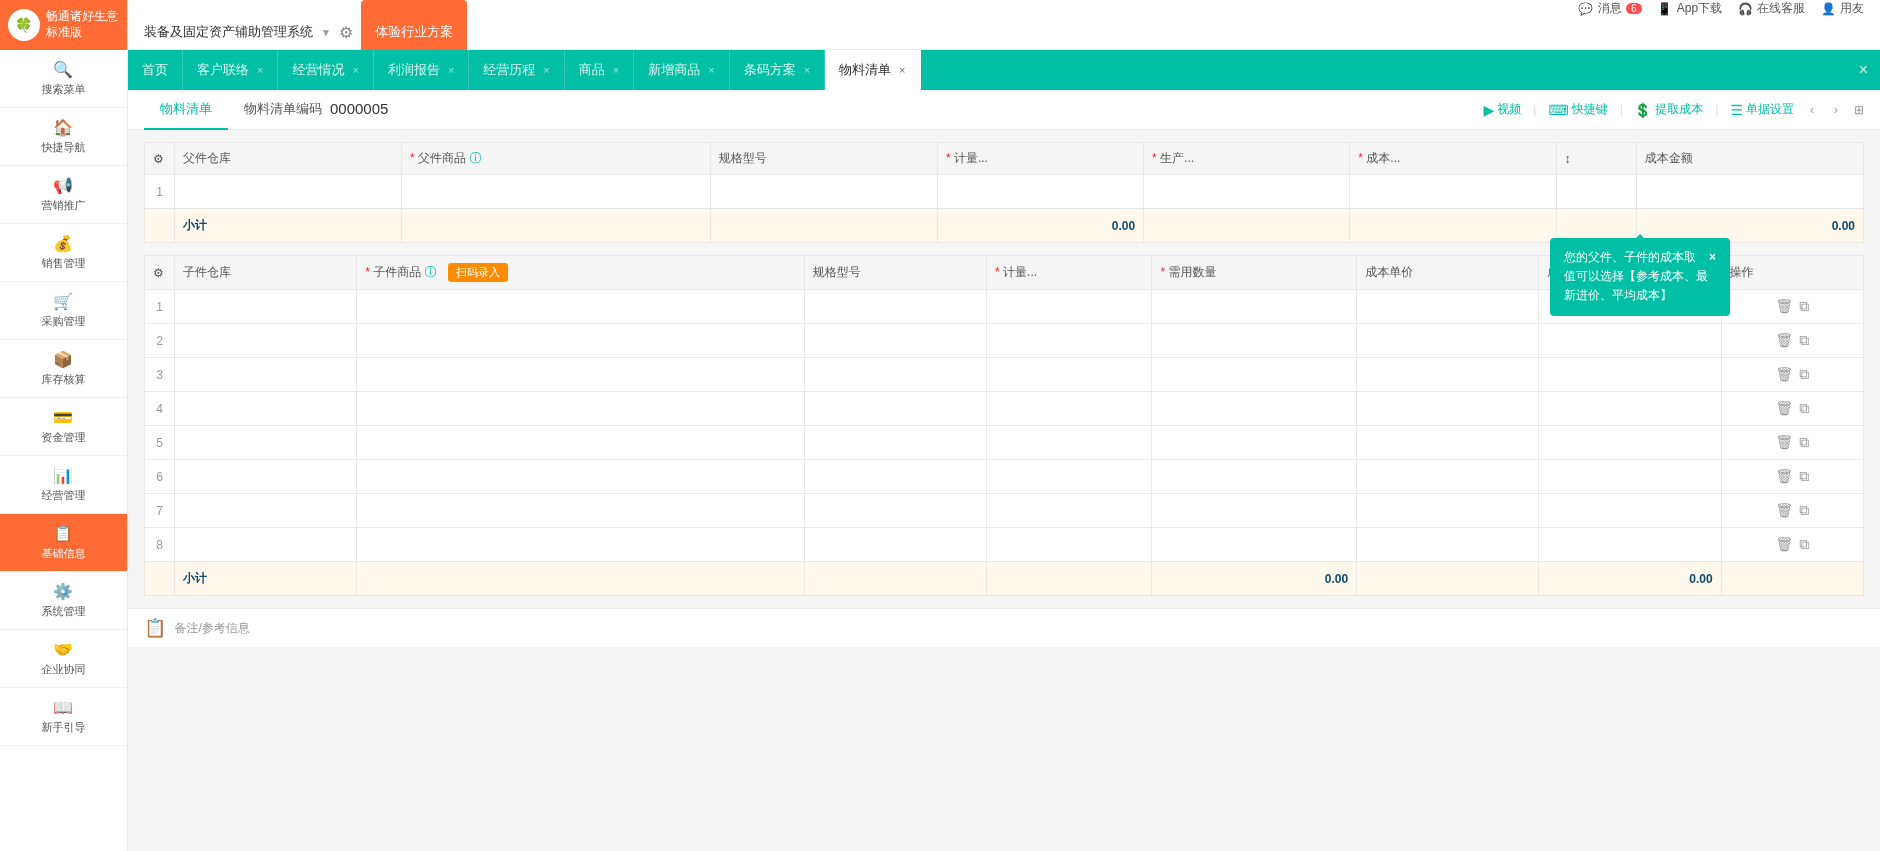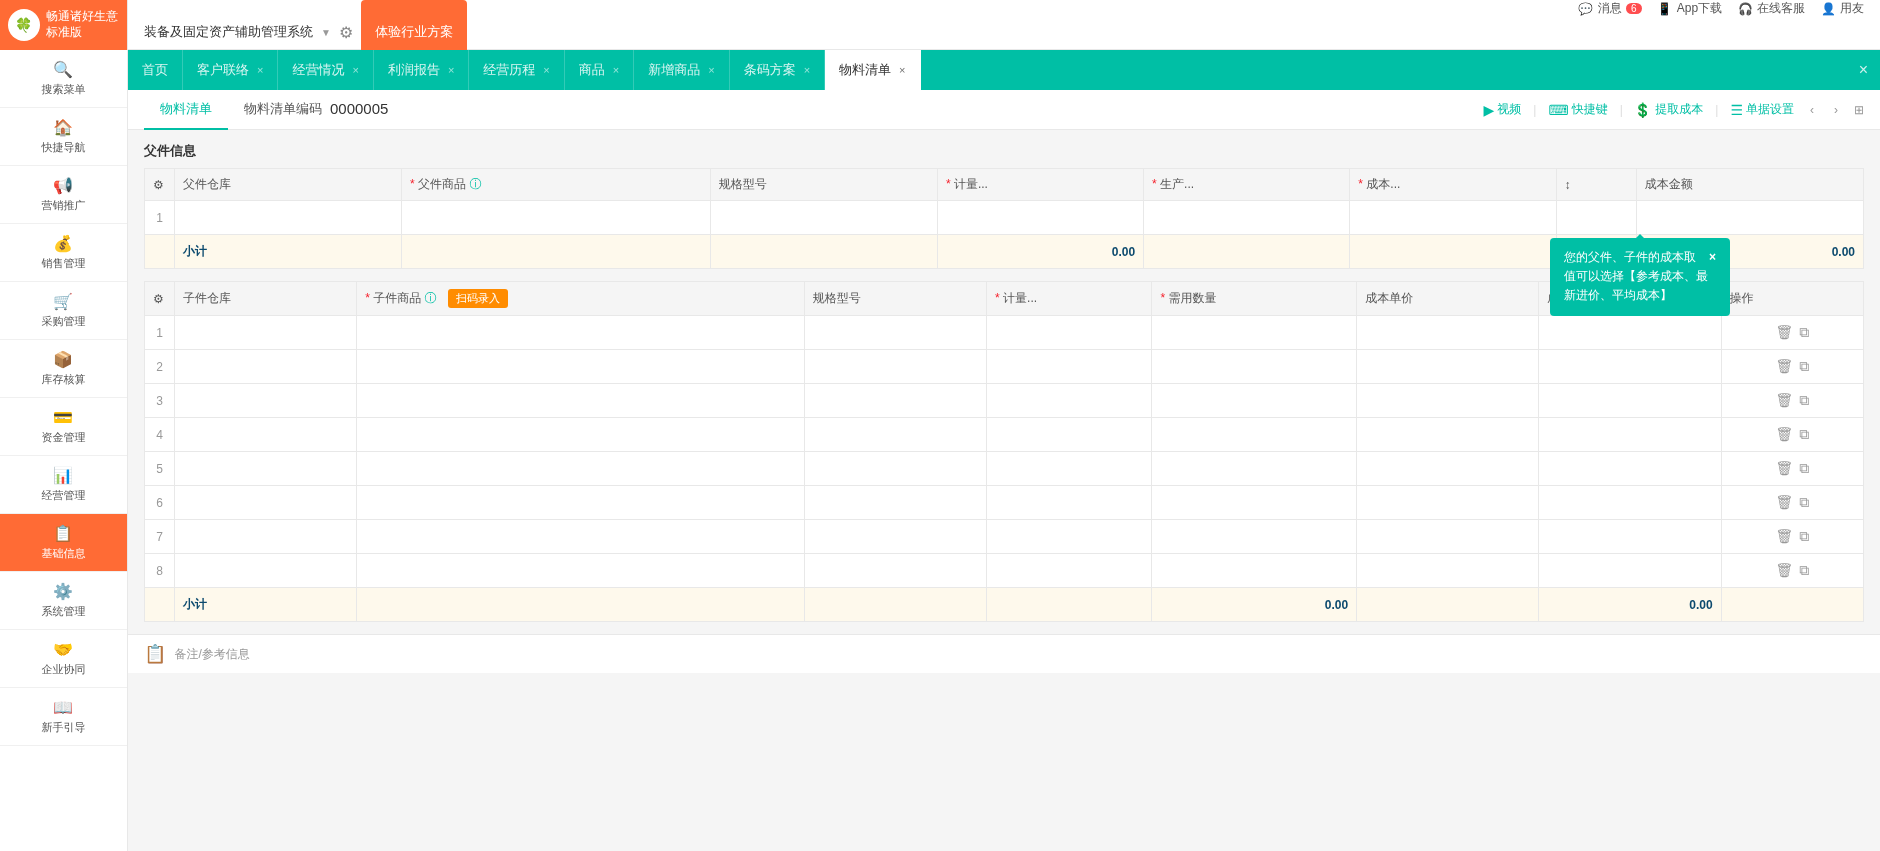--- a/index.html
+++ b/index.html
@@ -245,21 +245,20 @@
           <span style="cursor:pointer; color:#999;">⊞</span>
         </div>
       </div>
 
       <div class="tooltip-overlay">
         <span class="tooltip-close">×</span>
         <span>您的父件、子件的成本取值可以选择【参考成本、最新进价、平均成本】</span>
       </div>
 
       <div class="section">
-        <div class="section-title">父件信息</div>
         <table class="data-table">
           <thead>
             <tr>
               <th class="th-settings">⚙</th>
               <th>父件仓库</th>
               <th><span class="required">*</span> 父件商品 <span style="color:#00bfa5;">ⓘ</span></th>
               <th>规格型号</th>
               <th><span class="required">*</span> 计量...</th>
               <th><span class="required">*</span> 生产...</th>
               <th><span class="required">*</span> 成本...</th>

